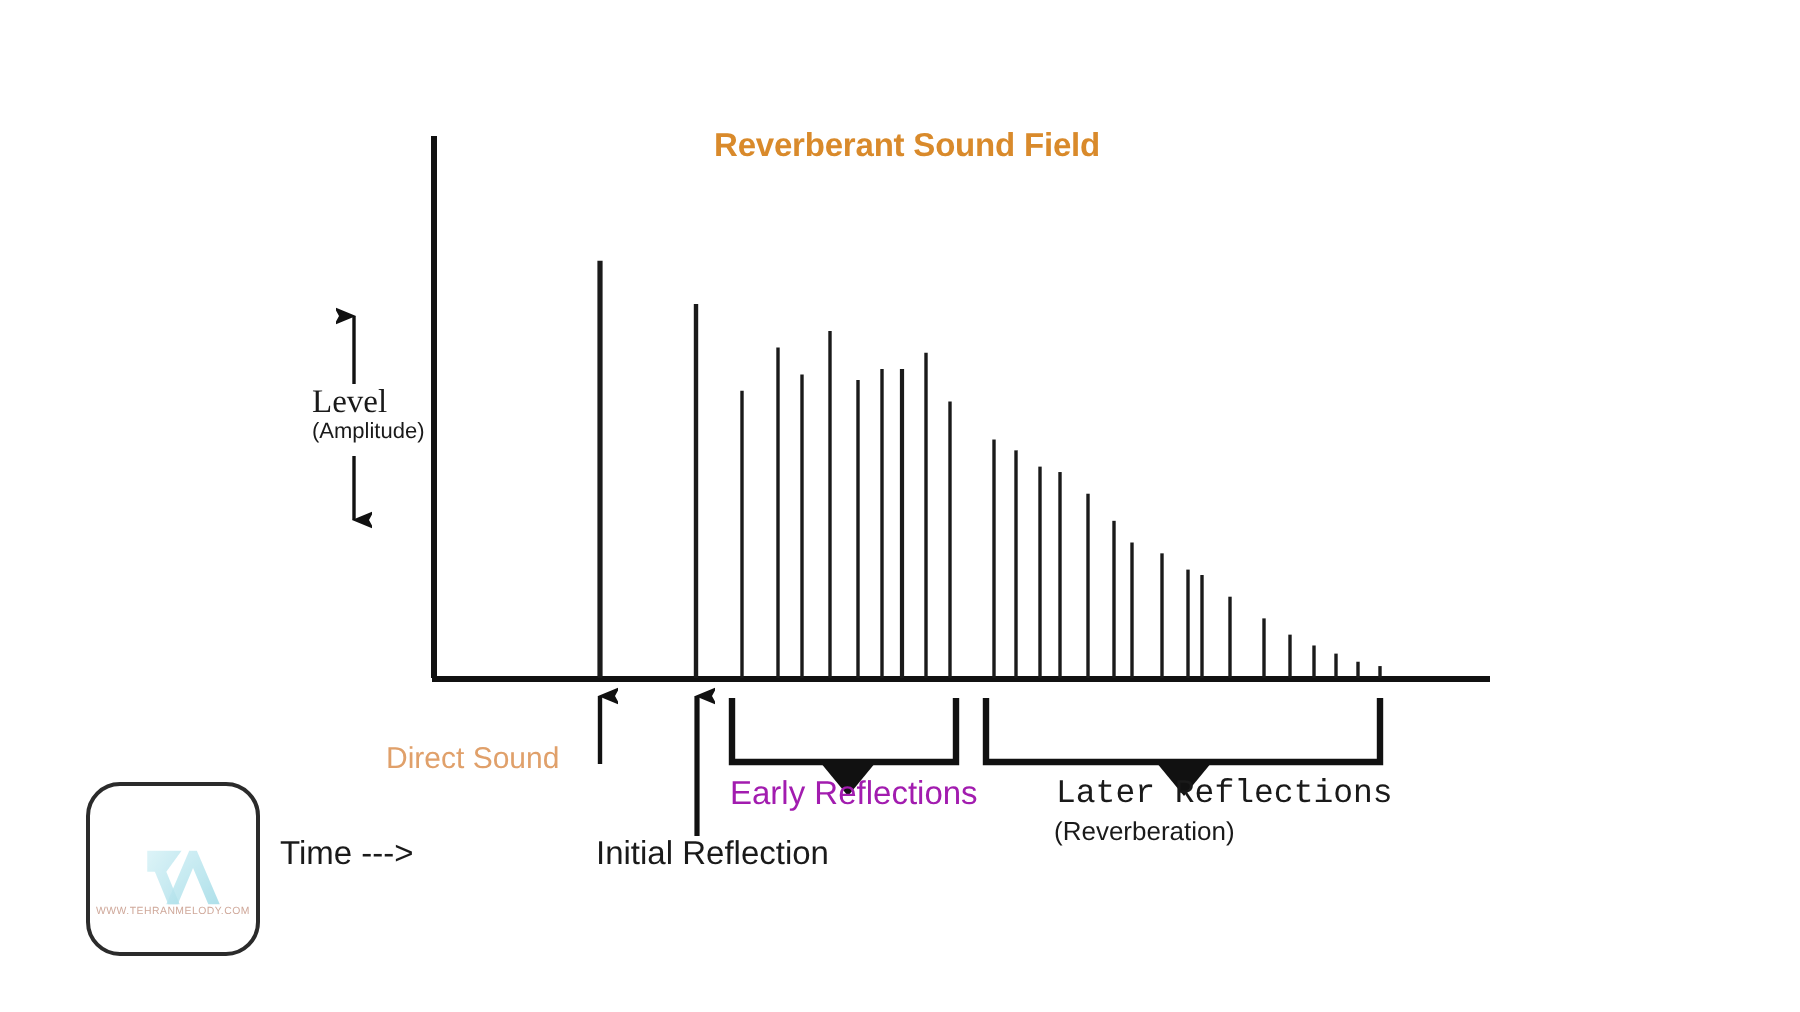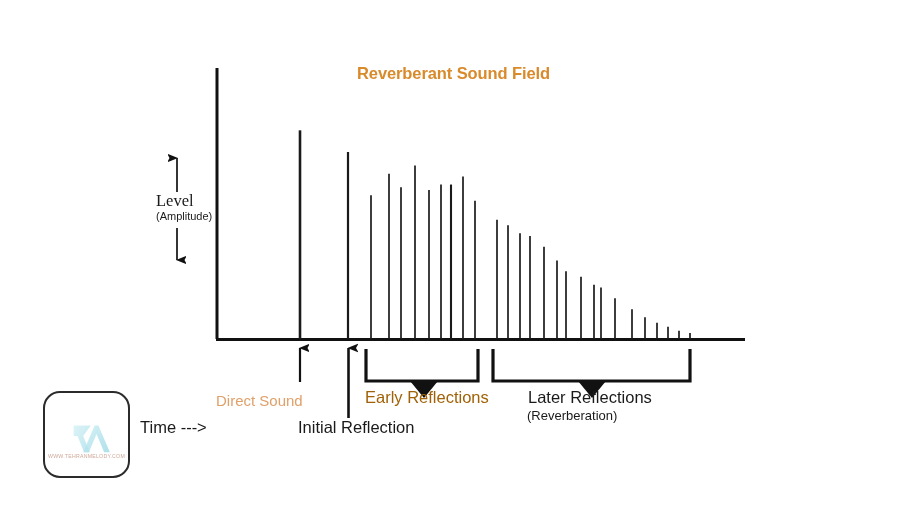--- a/index.html
+++ b/index.html
@@ -48,50 +48,50 @@
     font-family: Liberation Serif, serif;
   }
   #amplitude-label {
     left: 156px;
     top: 210px;
     font-size: 11px;
     color: #1a1a1a;
     text-align: right;
   }
   #direct-sound-label {
-    left: 216px;
+    left: 193px;
     top: 372px;
     font-size: 15px;
     color: #e0a06a;
-    margin-top: 21px;
   }
   #time-label {
     left: 140px;
     top: 418px;
     font-size: 16.5px;
     color: #1a1a1a;
   }
   #initial-reflection-label {
     left: 298px;
     top: 418px;
     font-size: 16.5px;
     color: #1a1a1a;
     text-align: right;
   }
   #early-reflections-label {
     left: 365px;
     top: 388px;
     font-size: 16.5px;
-    color: #a16207;
+    color: #a21caf;
   }
   #later-reflections-label {
     left: 528px;
     top: 388px;
     font-size: 16.5px;
     color: #1a1a1a;
+    font-family: Liberation Mono, monospace;
   }
   #reverberation-label {
     left: 527px;
     top: 409px;
     font-size: 13px;
     color: #1a1a1a;
   }
   
   #logo-badge {
     position: absolute;

